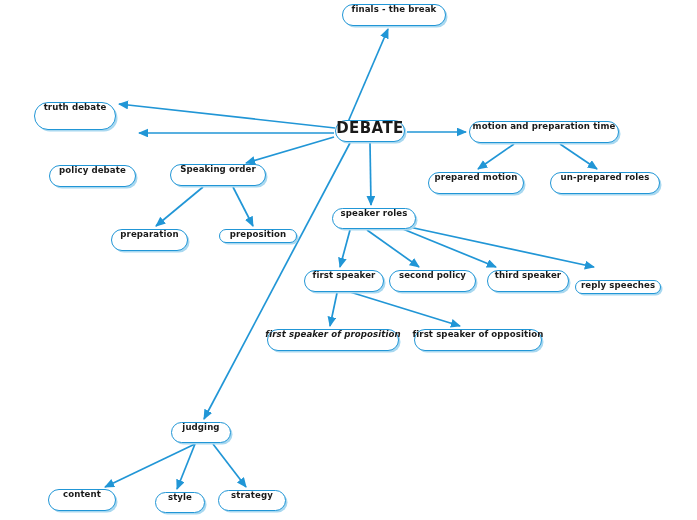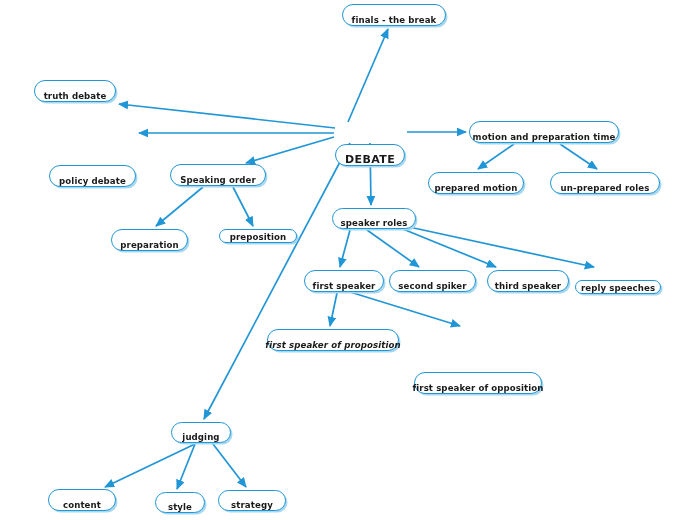--- a/index.html
+++ b/index.html
@@ -21,42 +21,41 @@
     left: 0;
     top: 0;
     width: 697px;
     height: 520px;
     pointer-events: none;
   }
   .node {
     position: absolute;
     box-sizing: border-box;
     display: flex;
-    align-items: flex-end;
+    align-items: flex-start;
     justify-content: center;
     background: #ffffff;
     border: 1.4px solid #2196d6;
     border-radius: 999px;
     color: #1a1a1a;
     font-weight: bold;
     font-size: 8.6px;
     letter-spacing: 0.1px;
     white-space: nowrap;
     box-shadow: 2px 2px 0 -0.5px #a8d8f0;
     z-index: 3;
   }
   .node span {
     display: block;
     line-height: 1;
     padding: 0 2px;
   }
   .node.root {
-    font-size: 11px;
+    font-size: 15px;
     letter-spacing: 0.4px;
-    margin-top: 24px;
   }
 </style>
 </head>
 <body>
 
 <div id="canvas">
 
   <svg id="edge-layer" viewBox="0 0 697 520" xmlns="http://www.w3.org/2000/svg">
     <defs>
       <marker id="arrowhead" markerWidth="7" markerHeight="7" refX="5.4" refY="2.6" orient="auto" markerUnits="strokeWidth">
@@ -87,21 +86,21 @@
       </g>
   </svg>
 
   <div id="nodes-layer">
       <div class="node root" style="left: 335px; top: 120px; width: 70px; height: 22px;">
         <span>DEBATE</span>
       </div>
       <div class="node" style="left: 342px; top: 4px; width: 104px; height: 22px;">
         <span>finals - the break</span>
       </div>
-      <div class="node" style="left: 34px; top: 80px; width: 82px; height: 22px;">
+      <div class="node" style="left: 34px; top: 102px; width: 82px; height: 28px;">
         <span>truth debate</span>
       </div>
       <div class="node" style="left: 49px; top: 121px; width: 87px; height: 22px; margin-top: 44px;">
         <span>policy debate</span>
       </div>
       <div class="node" style="left: 469px; top: 121px; width: 150px; height: 22px;">
         <span>motion and preparation time</span>
       </div>
       <div class="node" style="left: 428px; top: 172px; width: 96px; height: 22px;">
         <span>prepared motion</span>
@@ -118,32 +117,32 @@
       <div class="node" style="left: 219px; top: 229px; width: 78px; height: 14px;">
         <span>preposition</span>
       </div>
       <div class="node" style="left: 332px; top: 208px; width: 84px; height: 21px;">
         <span>speaker roles</span>
       </div>
       <div class="node" style="left: 304px; top: 270px; width: 80px; height: 22px;">
         <span>first speaker</span>
       </div>
       <div class="node" style="left: 389px; top: 270px; width: 87px; height: 22px;">
-        <span>second spiker</span>
+        <span>second policy</span>
       </div>
       <div class="node" style="left: 487px; top: 270px; width: 82px; height: 22px;">
         <span>third speaker</span>
       </div>
       <div class="node" style="left: 575px; top: 280px; width: 86px; height: 14px;">
         <span>reply speeches</span>
       </div>
       <div class="node" style="left: 267px; top: 329px; width: 132px; height: 22px; font-style: italic;">
         <span>first speaker of proposition</span>
       </div>
-      <div class="node" style="left: 414px; top: 329px; width: 128px; height: 22px; margin-top: 43px;">
+      <div class="node" style="left: 414px; top: 329px; width: 128px; height: 22px;">
         <span>first speaker of opposition</span>
       </div>
       <div class="node" style="left: 171px; top: 422px; width: 60px; height: 21px;">
         <span>judging</span>
       </div>
       <div class="node" style="left: 48px; top: 489px; width: 68px; height: 22px;">
         <span>content</span>
       </div>
       <div class="node" style="left: 155px; top: 492px; width: 50px; height: 21px;">
         <span>style</span>

